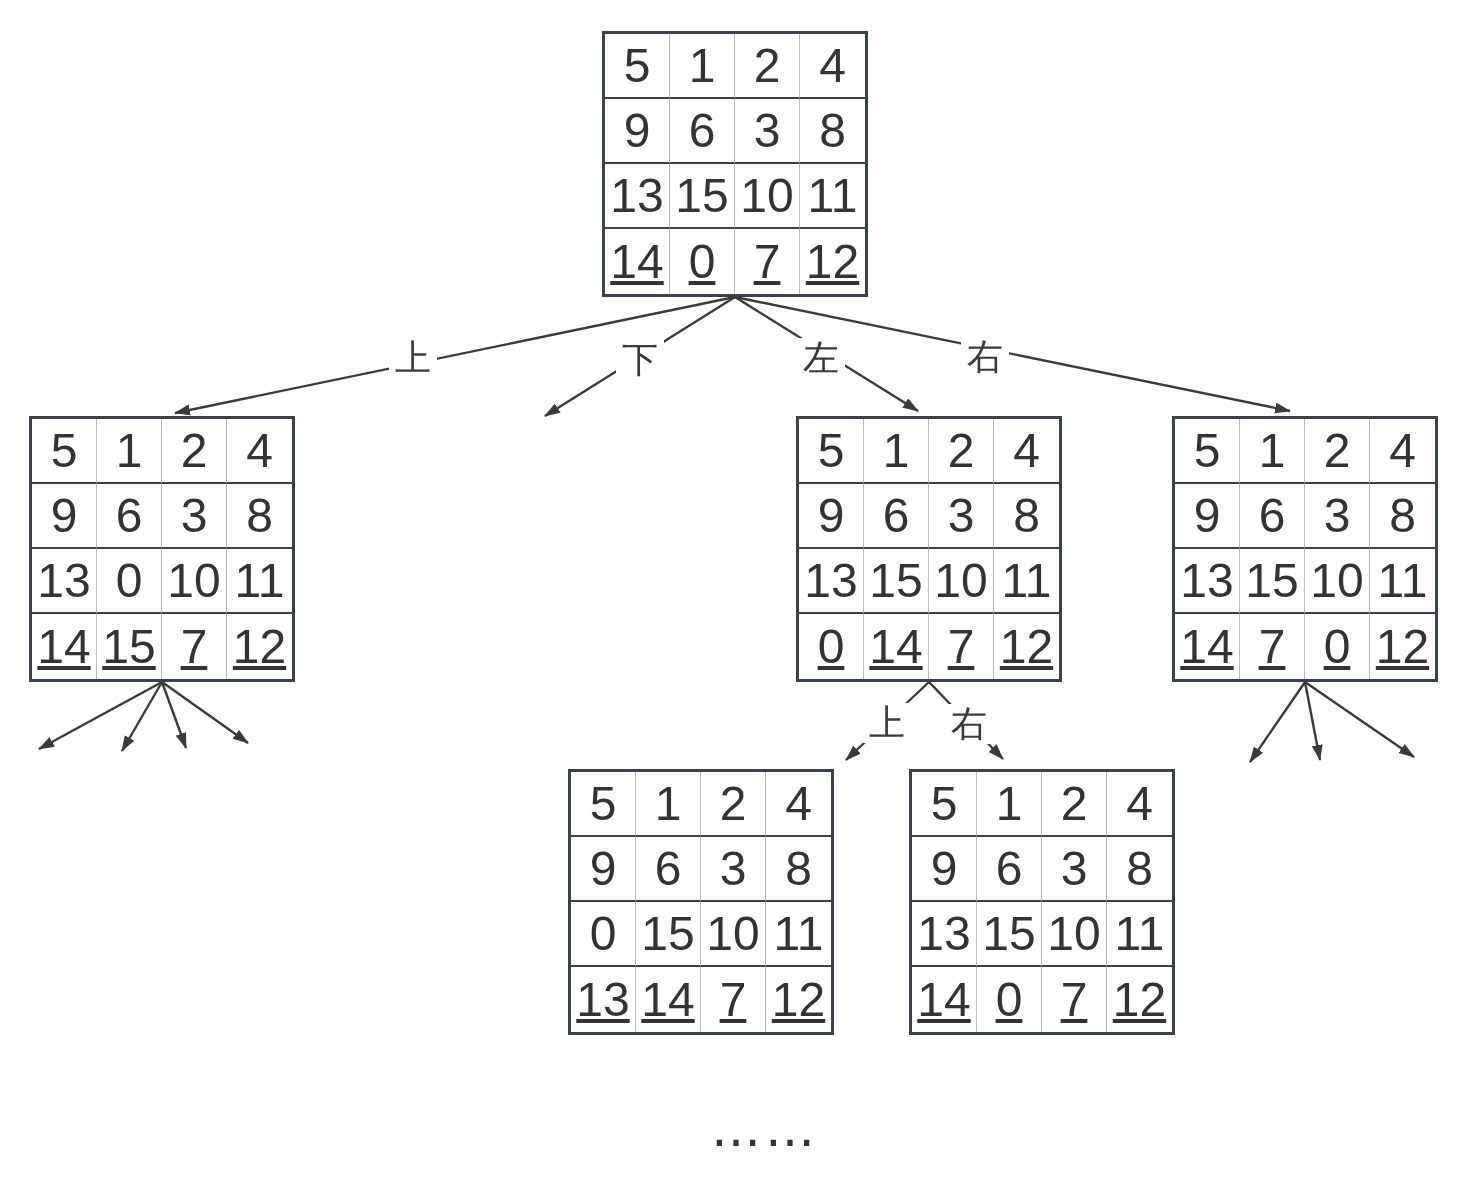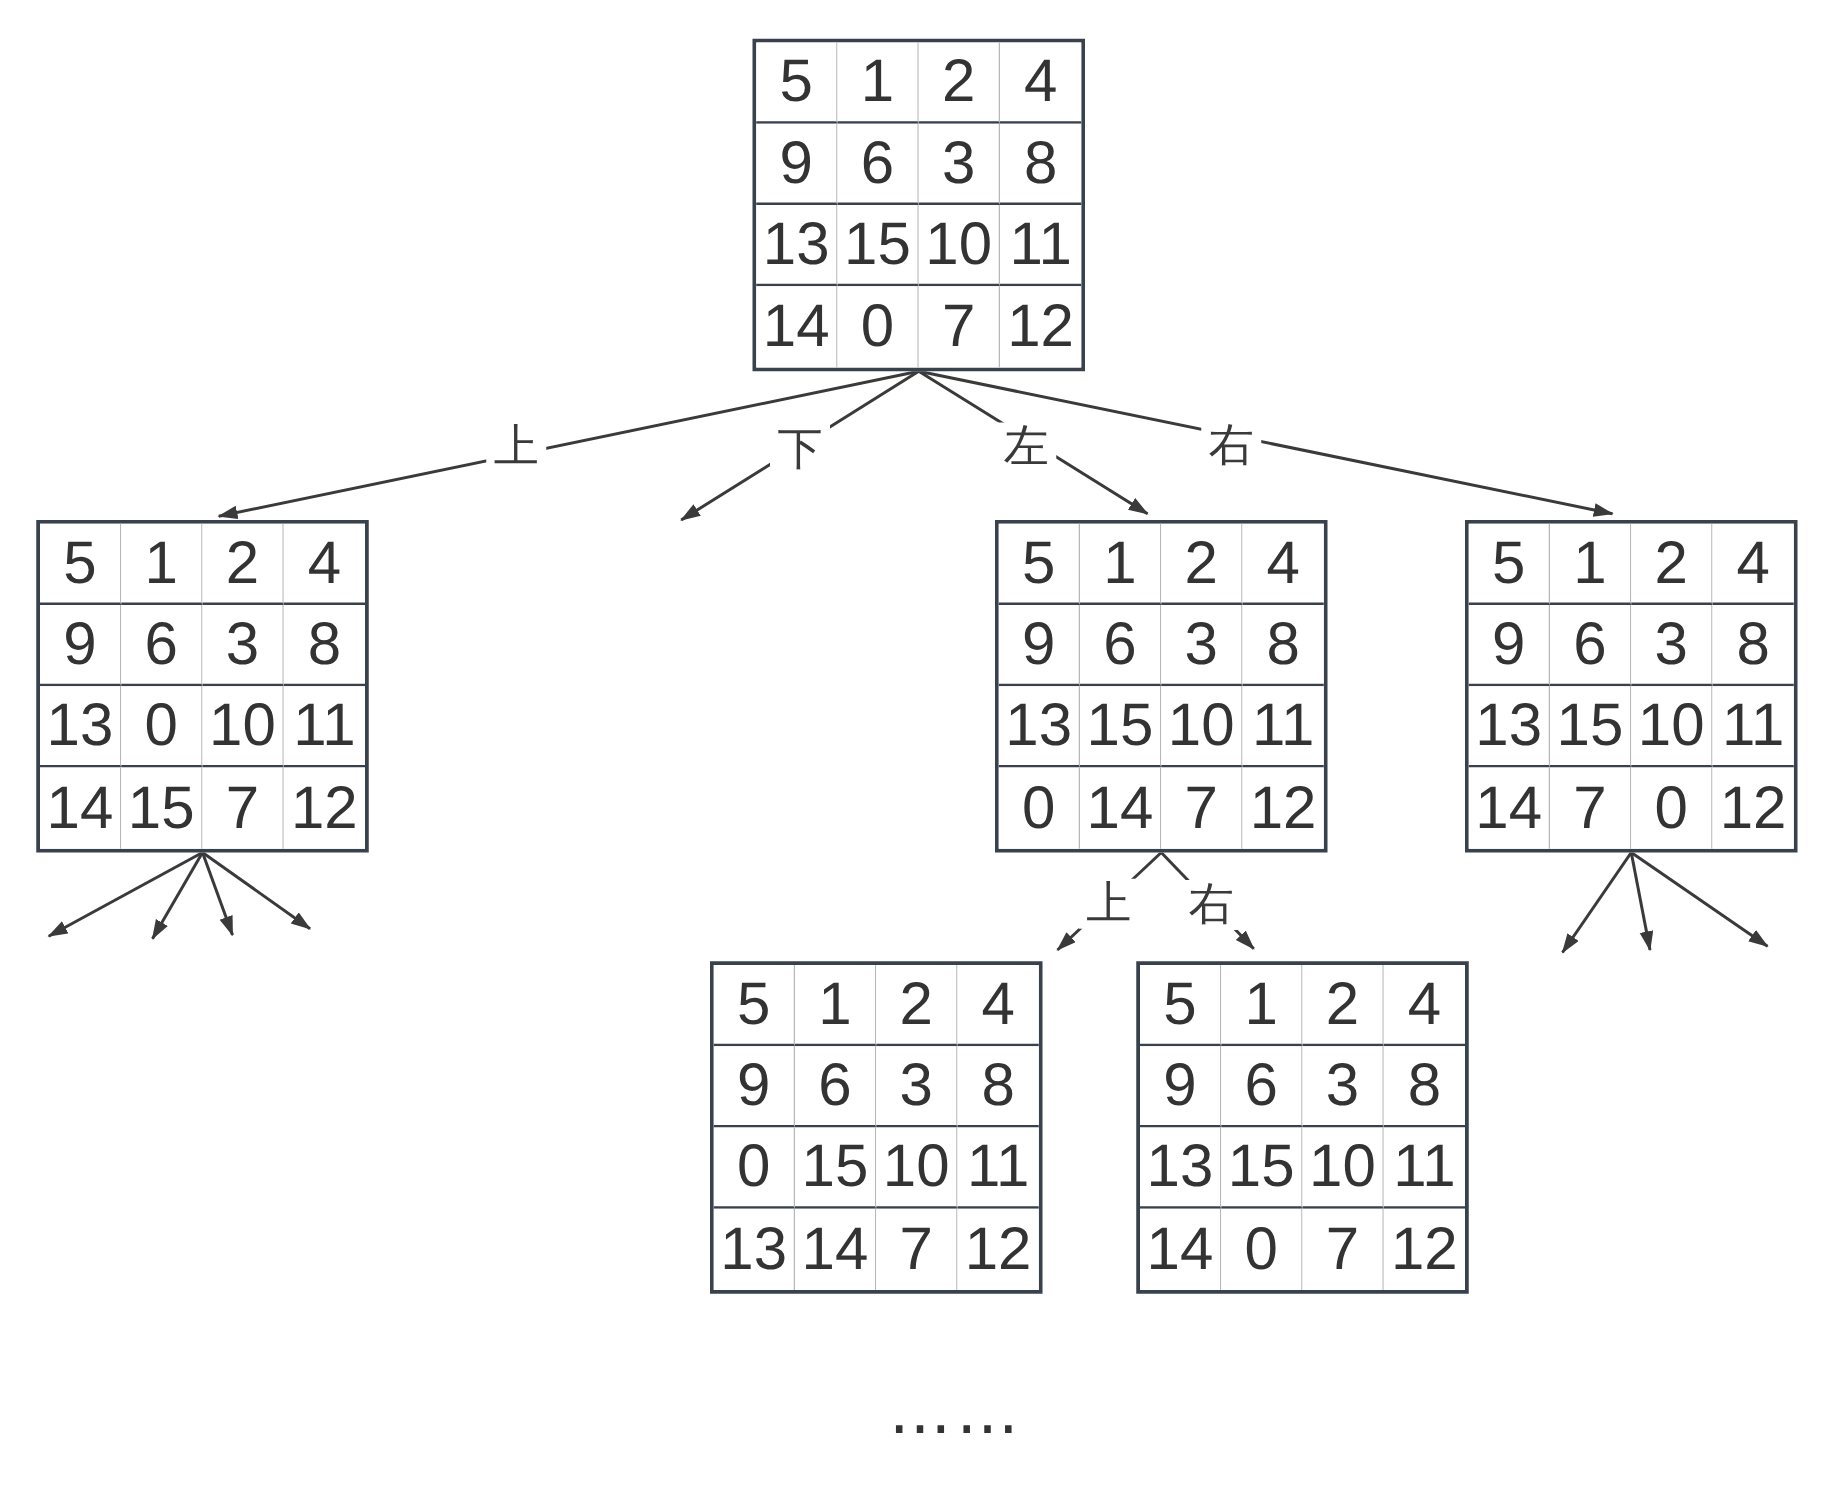--- a/index.html
+++ b/index.html
@@ -36,21 +36,21 @@
     justify-content: center;
     font-size: 48px;
     line-height: 1;
     color: #333333;
     border-right: 1px solid #b5b8bc;
     border-bottom: 2px solid #39414c;
     box-sizing: border-box;
     background: #ffffff;
   }
   .board .cell:nth-child(4n) { border-right: none; }
-  .board .cell:nth-child(n+13) { border-bottom: none; }
+  .board .cell:nth-child(n+13) { border-bottom: none; text-decoration: underline; }
 
   #board-root        { left: 602px;  top: 31px;  }
   #board-up          { left: 29px;   top: 416px; }
   #board-left        { left: 796px;  top: 416px; }
   #board-right       { left: 1172px; top: 416px; }
   #board-left-up     { left: 568px;  top: 769px; }
   #board-left-right  { left: 909px;  top: 769px; }
 
   .edge-label {
     position: absolute;

